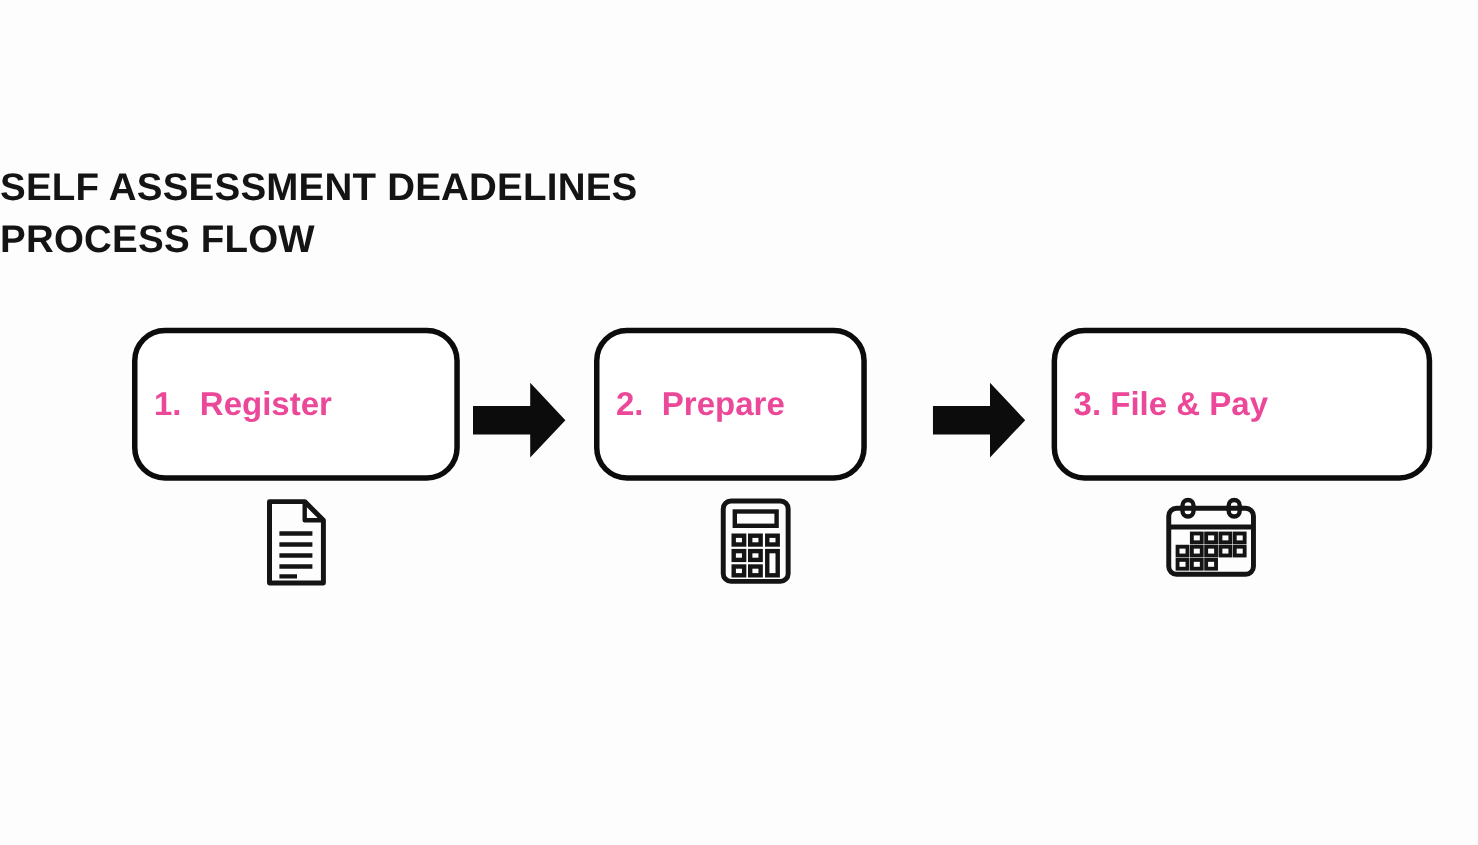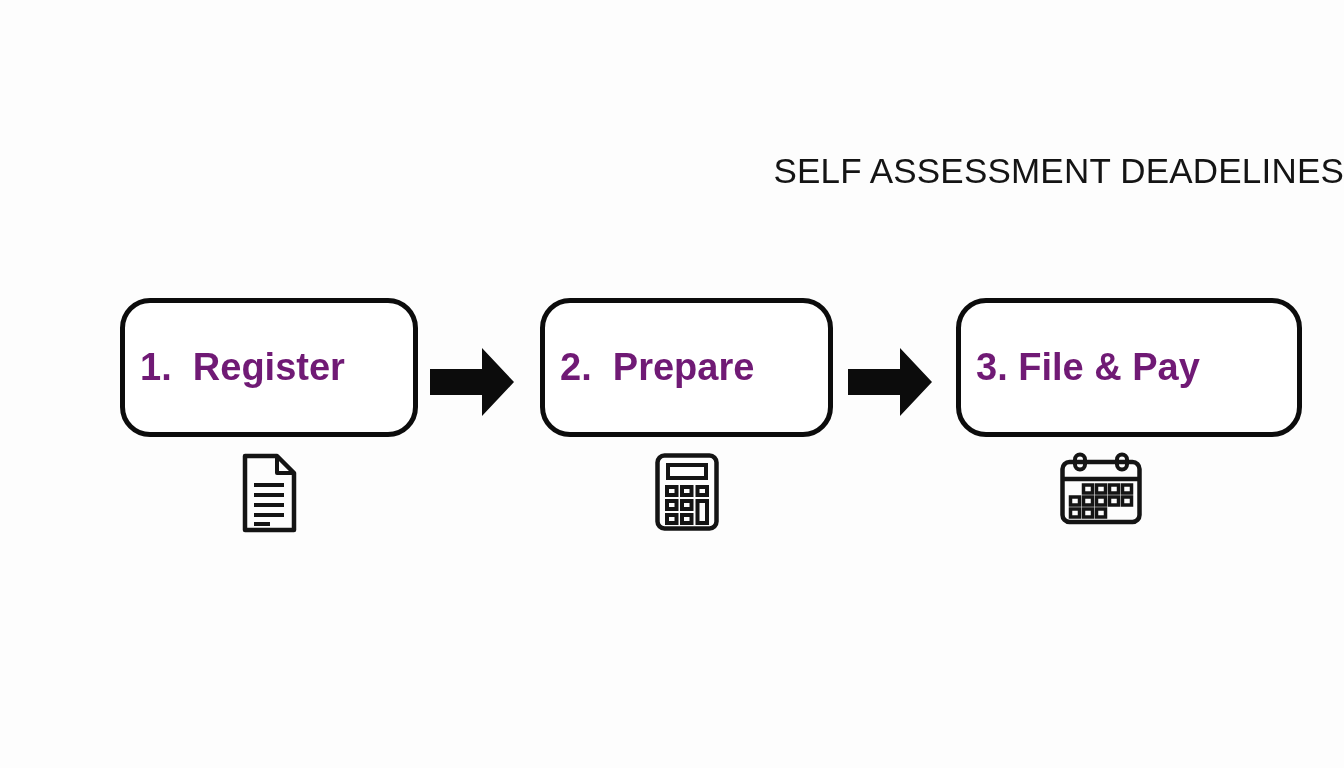--- a/index.html
+++ b/index.html
@@ -3,51 +3,52 @@
 <meta charset="utf-8">
 <style>
   html,body { margin:0; padding:0; background:#fdfdfd; }
   .stage {
     position:relative; width:1344px; height:768px;
     background:#fdfdfd; overflow:hidden;
     font-family:"Liberation Sans", sans-serif; color:#141414;
   }
   .title {
     position:absolute; top:147px; left:0; width:100%;
-    text-align:right; font-size:35px; font-weight:400;
+    text-align:left; font-size:35px; font-weight:700;
     line-height:47px; letter-spacing:0.2px; color:#141414;
   }
   .box {
     position:absolute; top:298px; height:139px;
     border:5px solid #0c0c0c; border-radius:30px; background:#ffffff;
     box-sizing:border-box; display:flex; align-items:center;
     padding-left:15px;
   }
   .box-label {
-    font-size:38px; font-weight:800; color:#701a75; white-space:pre;
+    font-size:30px; font-weight:800; color:#ec4899; white-space:pre;
   }
   .box-1 { left:120px; width:298px; }
-  .box-2 { left:540px; width:293px; }
+  .box-2 { left:540px; width:248px; }
   .box-3 { left:956px; width:346px; }
   .arrow { position:absolute; top:346px; width:86px; height:72px; }
   .arrow-1 { left:430px; }
   .arrow-2 { left:848px; }
   .step-icon { position:absolute; }
   .icon-document   { left:236px;  top:452px; width:64px; height:82px; }
   .icon-calculator { left:654px;  top:452px; width:66px; height:80px; }
   .icon-calendar   { left:1059px; top:452px; width:84px; height:74px; }
   svg .stroke { fill:none; stroke:#141414; }
 </style>
 </head>
 <body>
 
 <div class="stage">
 
   <div class="title">
     <div>SELF ASSESSMENT DEADELINES</div>
+    <div>PROCESS FLOW</div>
   </div>
 
   <div class="box box-1">
     <span class="box-label">1.  Register</span>
   </div>
 
   <svg class="arrow arrow-1" viewBox="0 0 86 72">
     <polygon points="0,23 52,23 52,2 84,36 52,70 52,49 0,49" fill="#0c0c0c"></polygon>
   </svg>
 

